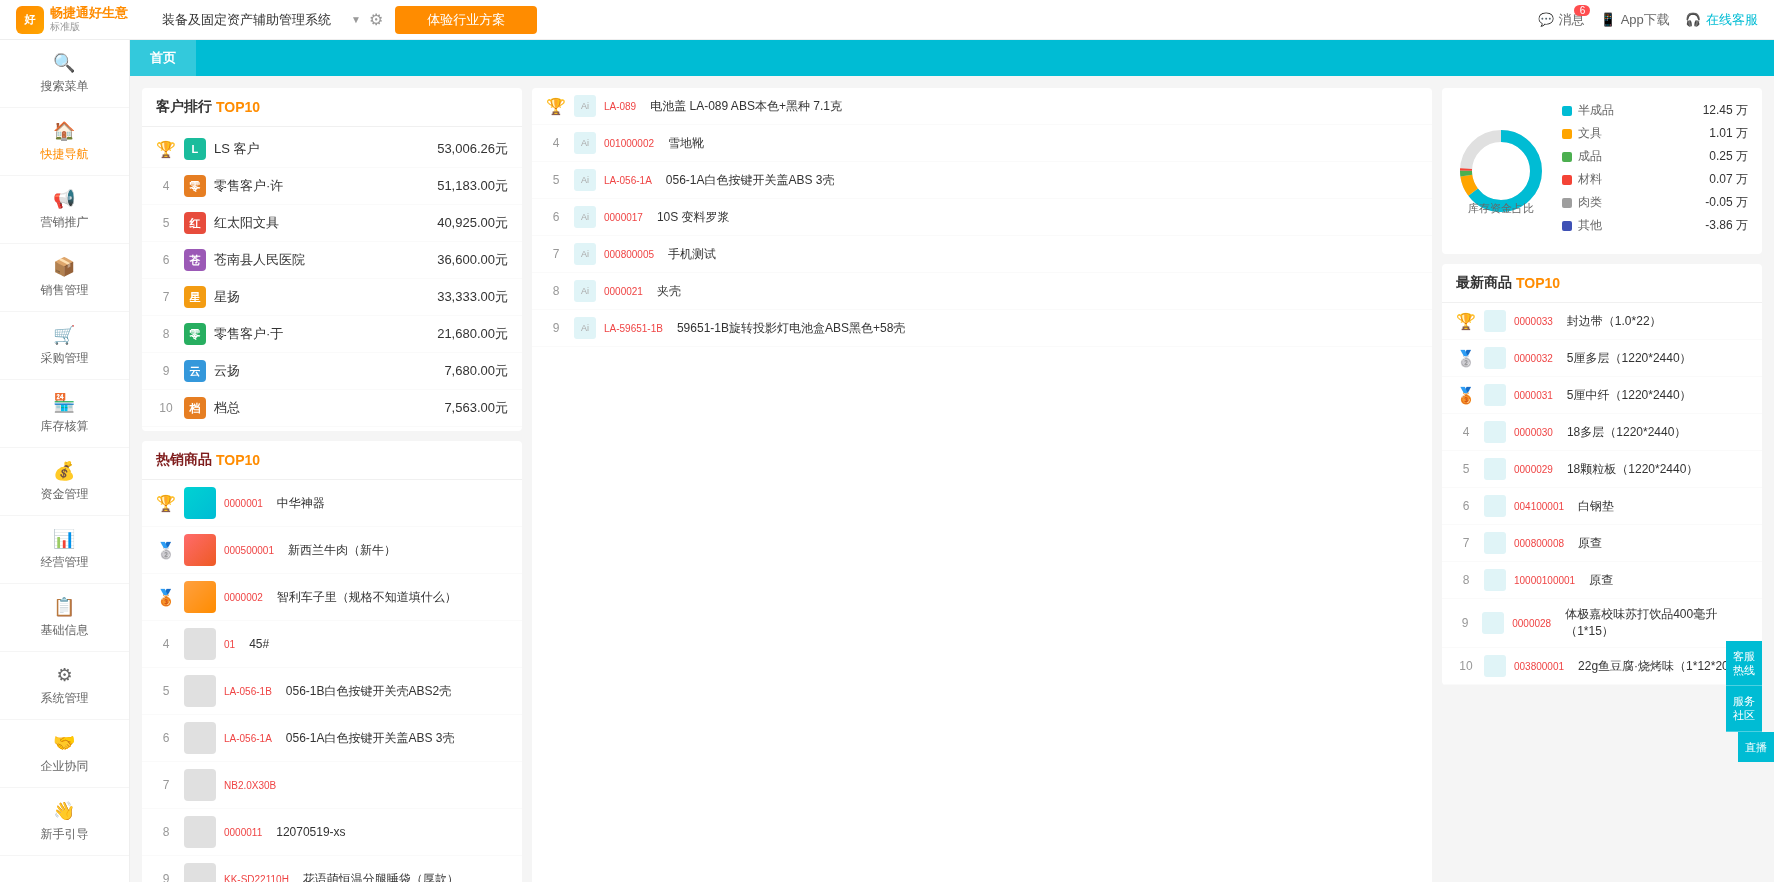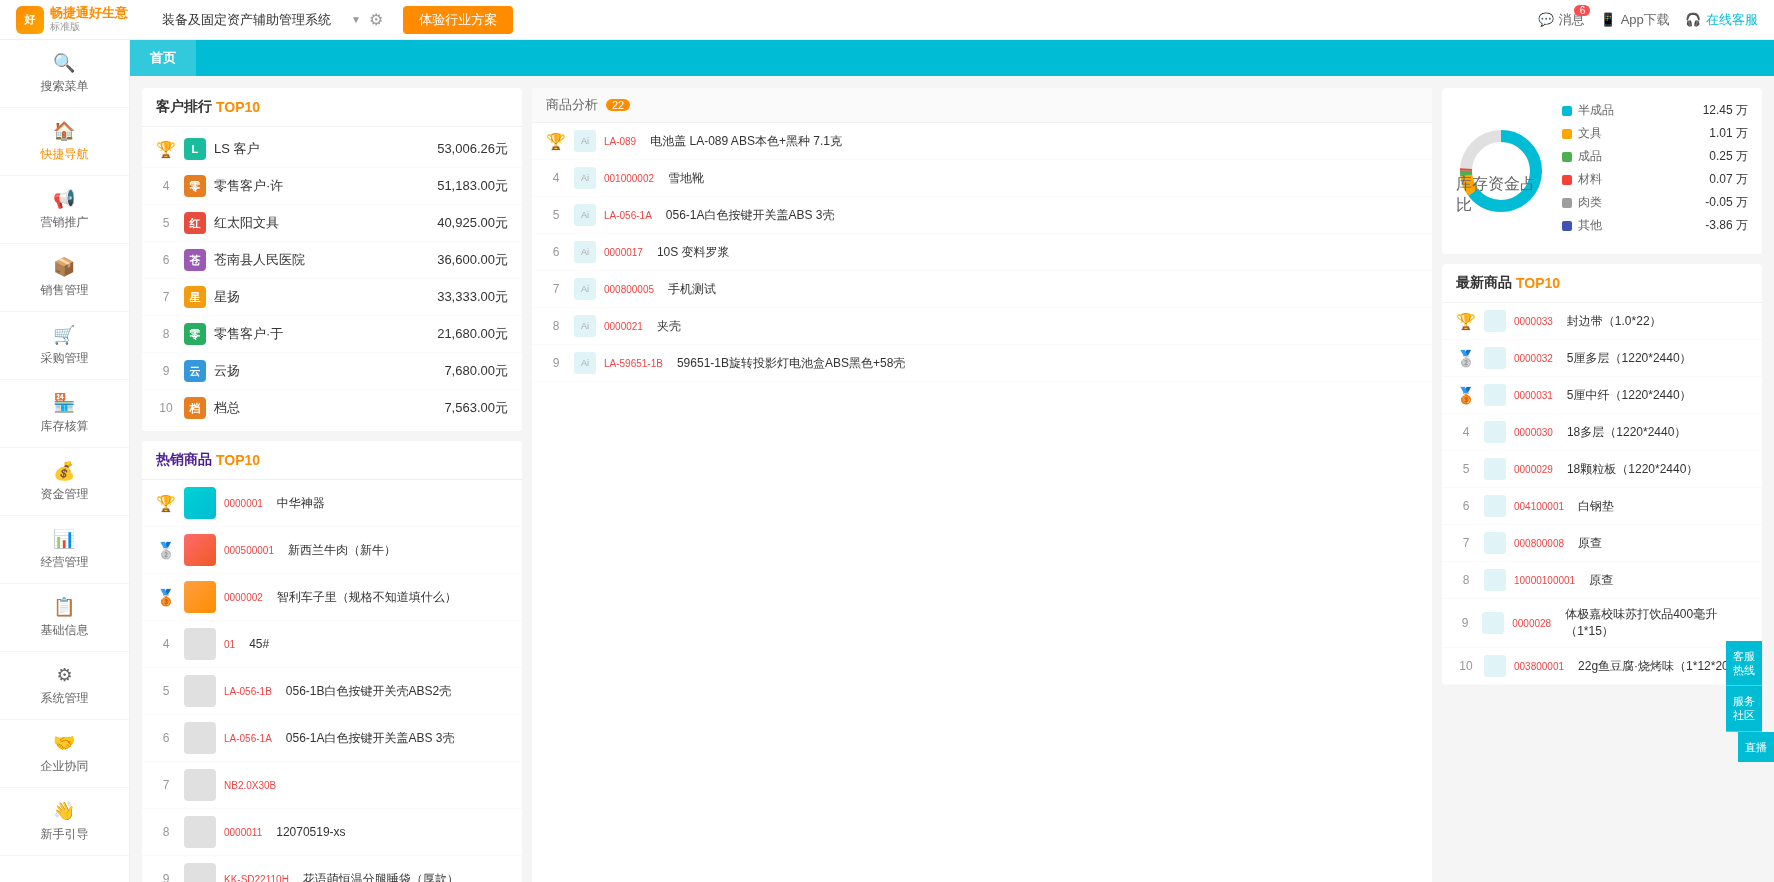--- a/index.html
+++ b/index.html
@@ -37,21 +37,21 @@
     .logo-sub { font-size: 10px; color: #999; font-weight: normal; }
 
     .system-selector {
       display: flex; align-items: center; gap: 20px;
       color: #333; font-size: 13px; cursor: pointer; margin-left: 16px;
     }
     .system-selector .arrow { color: #999; font-size: 10px; }
     .gear-btn { color: #999; cursor: pointer; font-size: 16px; margin-left: 8px; }
     .trial-btn {
       background: #ff8c00; color: white; border: none;
-      padding: 5px 16px; border-radius: 4px; cursor: pointer; font-size: 13px; margin-left: 20px;
+      padding: 5px 32px; border-radius: 4px; cursor: pointer; font-size: 13px; margin-left: 12px;
     }
 
     .header-right {
       margin-left: auto;
       display: flex; align-items: center; gap: 16px; color: #666;
     }
     .header-right .badge-item { display: flex; align-items: center; gap: 4px; cursor: pointer; position: relative; }
     .badge { background: #ff4d4f; color: white; border-radius: 10px; font-size: 10px; padding: 0 4px; min-width: 16px; text-align: center; position: absolute; top: -6px; right: -6px; }
     .online-service { color: #00bcd4; display: flex; align-items: center; gap: 4px; cursor: pointer; }
 
@@ -335,21 +335,21 @@
           <span style="width:20px;text-align:center;color:#999;font-size:12px;">10</span>
           <div class="rank-badge" style="background:#e67e22;">档</div>
           <span class="rank-name">档总</span>
           <span class="rank-amount">7,563.00元</span>
         </div>
       </div>
     </div>
 
     <div class="panel">
       <div style="display:flex; align-items:center; padding:10px 14px; border-bottom:1px solid #f0f0f0; gap:4px;">
-        <span style="font-size:14px;font-weight:bold;color:#4c1d95;">热销商品</span>
+        <span style="font-size:14px;font-weight:bold;color:#7f1d1d;">热销商品</span>
         <span style="color:#ff8c00;font-size:14px;font-weight:bold;"> TOP10</span>
       </div>
       <div>
 
         <div class="hot-product-item">
           <span class="medal-gold">🏆</span>
           <div class="product-thumb img-teal" style="width:32px;height:32px;border-radius:4px;"></div>
           <span class="product-code">0000001</span>
           <span class="product-name">中华神器</span>
         </div>
@@ -408,24 +408,20 @@
           <span class="product-code">KK-SD22110H</span>
           <span class="product-name">花语萌恒温分腿睡袋（厚款）</span>
         </div>
       </div>
     </div>
   </div>
 
   <div class="mid-col">
     <div class="panel" style="height:100%;">
 
-      <div style="display:flex;align-items:center;padding:8px 14px;background:#fafafa;border-bottom:1px solid #f0f0f0;gap:8px;">
-        <span style="font-size:13px;color:#666;">商品分析</span>
-        <span style="background:#ff8c00;color:white;border-radius:10px;font-size:11px;padding:0 6px;">22</span>
-      </div>
 
       <div>
 
         <div class="ranking-item">
           <span class="medal-gold">🏆</span>
           <div style="width:22px;height:22px;border-radius:3px;background:#e0f4f7;display:flex;align-items:center;justify-content:center;font-size:9px;color:#aaa;flex-shrink:0;">Ai</div>
           <span class="product-code">LA-089</span>
           <span class="product-name">电池盖 LA-089 ABS本色+黑种 7.1克</span>
         </div>
 
@@ -486,21 +482,21 @@
             <circle cx="45" cy="45" r="35" fill="none" stroke="#e0e0e0" stroke-width="12"></circle>
 
             <circle cx="45" cy="45" r="35" fill="none" stroke="#00bcd4" stroke-width="12" stroke-dasharray="197 220" stroke-dashoffset="55" transform="rotate(-90 45 45)"></circle>
 
             <circle cx="45" cy="45" r="35" fill="none" stroke="#ffa500" stroke-width="12" stroke-dasharray="18 220" stroke-dashoffset="-142" transform="rotate(-90 45 45)"></circle>
 
             <circle cx="45" cy="45" r="35" fill="none" stroke="#4caf50" stroke-width="12" stroke-dasharray="5 220" stroke-dashoffset="-160" transform="rotate(-90 45 45)"></circle>
 
             <circle cx="45" cy="45" r="35" fill="none" stroke="#f44336" stroke-width="12" stroke-dasharray="2 220" stroke-dashoffset="-165" transform="rotate(-90 45 45)"></circle>
           </svg>
-          <div style="position:absolute;bottom:0;left:0;right:0;font-size:16px;color:#666;">库存资金占比</div>
+          <div style="position:absolute;bottom:0;left:0;right:0;text-align:center;font-size:11px;color:#666;">库存资金占比</div>
         </div>
 
         <div class="legend-list">
           <div class="legend-item">
             <div class="legend-dot" style="background:#00bcd4;"></div>
             <span class="legend-name">半成品</span>
             <span class="legend-value">12.45 万</span>
           </div>
           <div class="legend-item">
             <div class="legend-dot" style="background:#ffa500;"></div>

